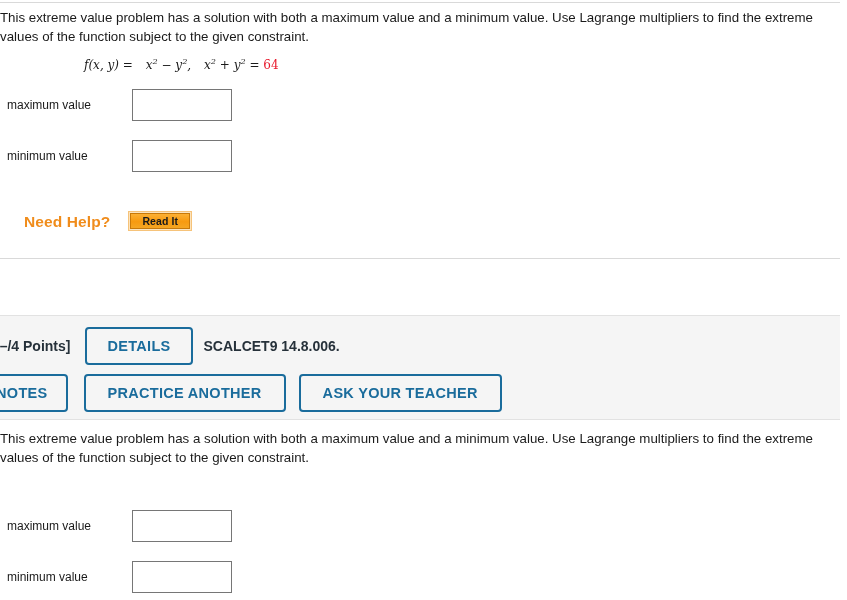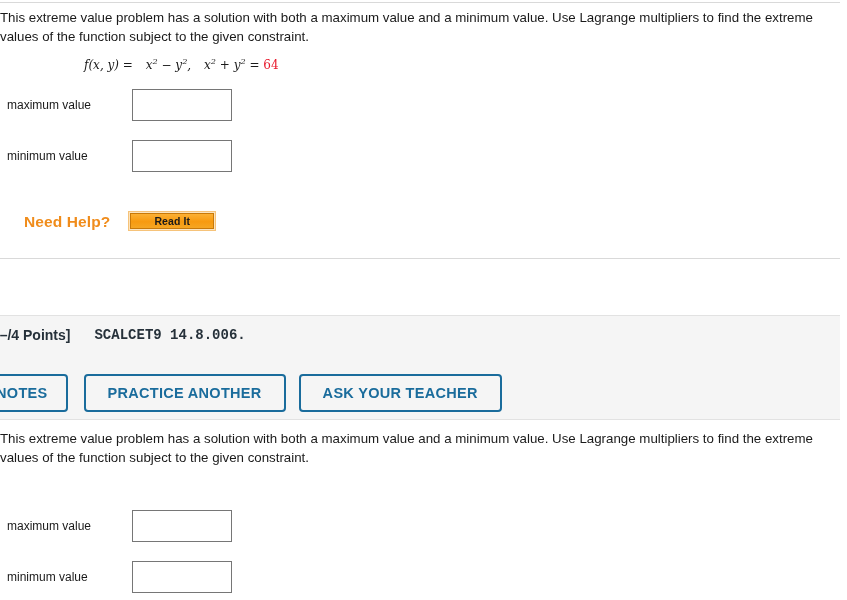--- a/index.html
+++ b/index.html
@@ -98,21 +98,21 @@
   }
   .need-help-text {
     padding-left: 16px;
     font-size: 15.5px;
     font-weight: bold;
     color: #f08c1b;
     letter-spacing: .1px;
   }
   .read-it-btn {
     margin-left: 18px;
-    width: 88px;
+    width: 64px;
     height: 20px;
     border: 1px solid #f6c37a;
     background: #fbe3bd;
     padding: 1px;
     cursor: pointer;
     display: inline-block;
   }
   .read-it-inner {
     width: 100%;
     height: 100%;
@@ -163,26 +163,25 @@
     display: flex;
     align-items: center;
     justify-content: center;
   }
   .details-btn {
     margin-left: 15px;
     height: 38px;
     padding: 0 20px;
   }
   .qlabel {
-    margin-left: 24px;
+    margin-left: 11px;
     font-size: 14px;
     font-weight: bold;
     color: #26313a;
     white-space: nowrap;
-    font-family: Liberation Mono, monospace;
   }
   .band-row2 {
     position: absolute;
     left: 0; top: 374px;
     display: flex;
     align-items: center;
   }
   .notes-btn {
     height: 38px;
     padding: 0 18px;
@@ -227,20 +226,21 @@
       <div class="read-it-inner">Read It</div>
     </div>
   </div>
 
   <div class="hr-mid"></div>
 
   <div class="band"></div>
 
   <div class="band-row1">
     <div class="points">[–/4 Points]</div>
+    <button class="btn-outline details-btn">DETAILS</button>
     <div class="qlabel">SCALCET9 14.8.006.</div>
   </div>
 
   <div class="band-row2">
     <button class="btn-outline notes-btn">Y NOTES</button>
     <button class="btn-outline practice-btn">PRACTICE ANOTHER</button>
     <button class="btn-outline ask-btn">ASK YOUR TEACHER</button>
   </div>
 
   <div class="problem" style="top:429px;">

